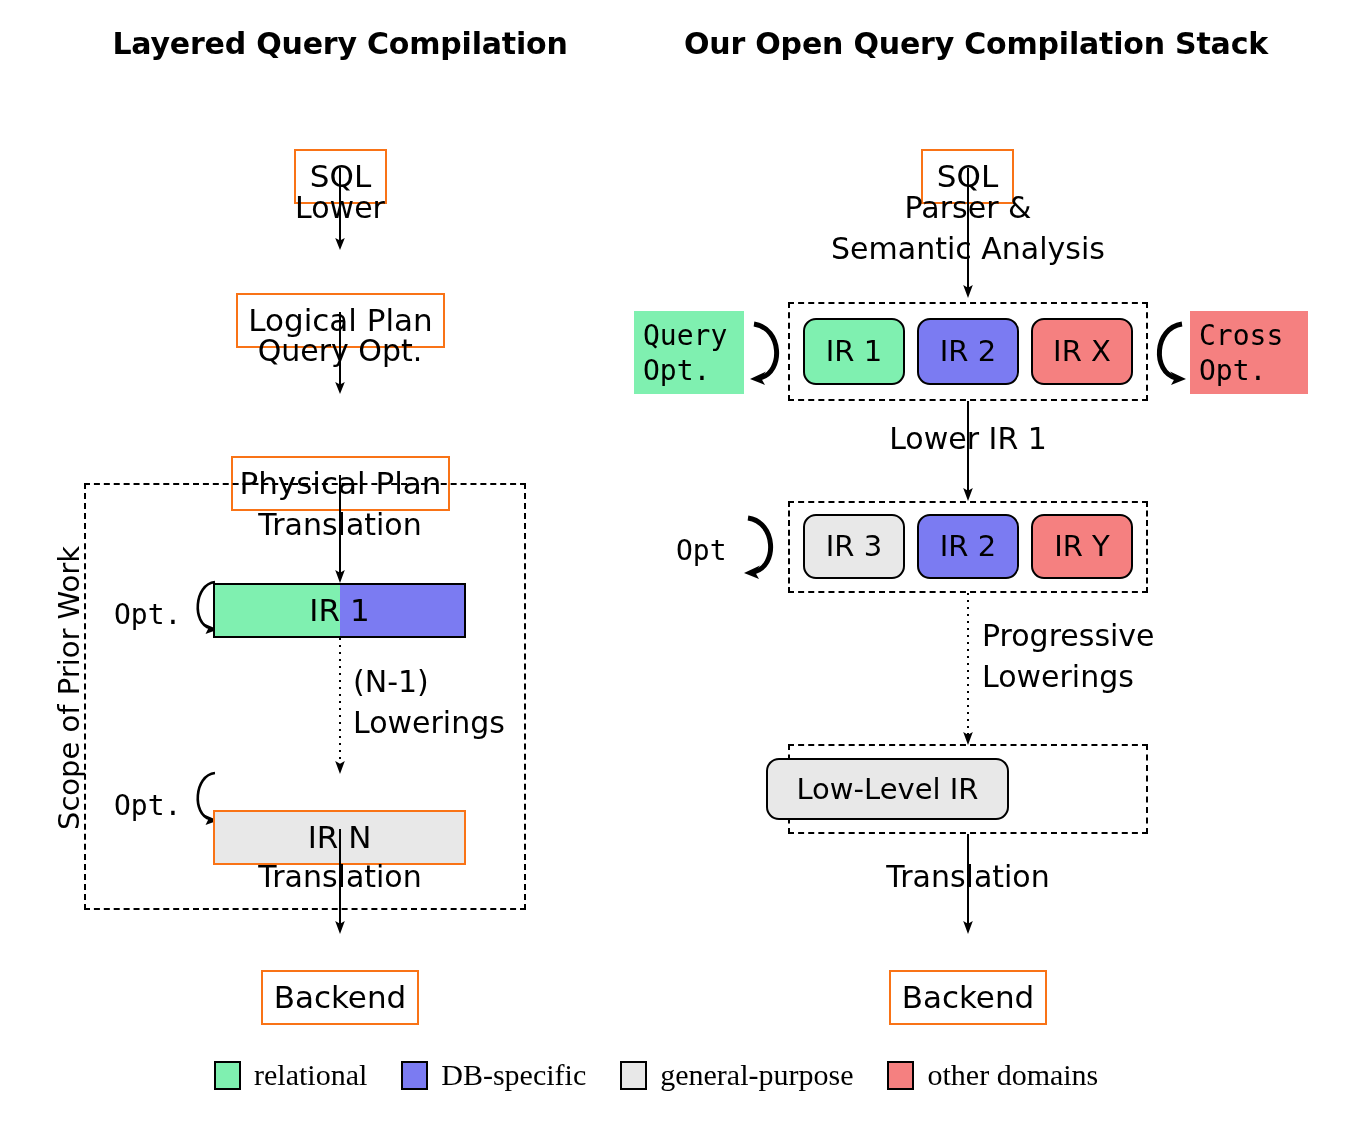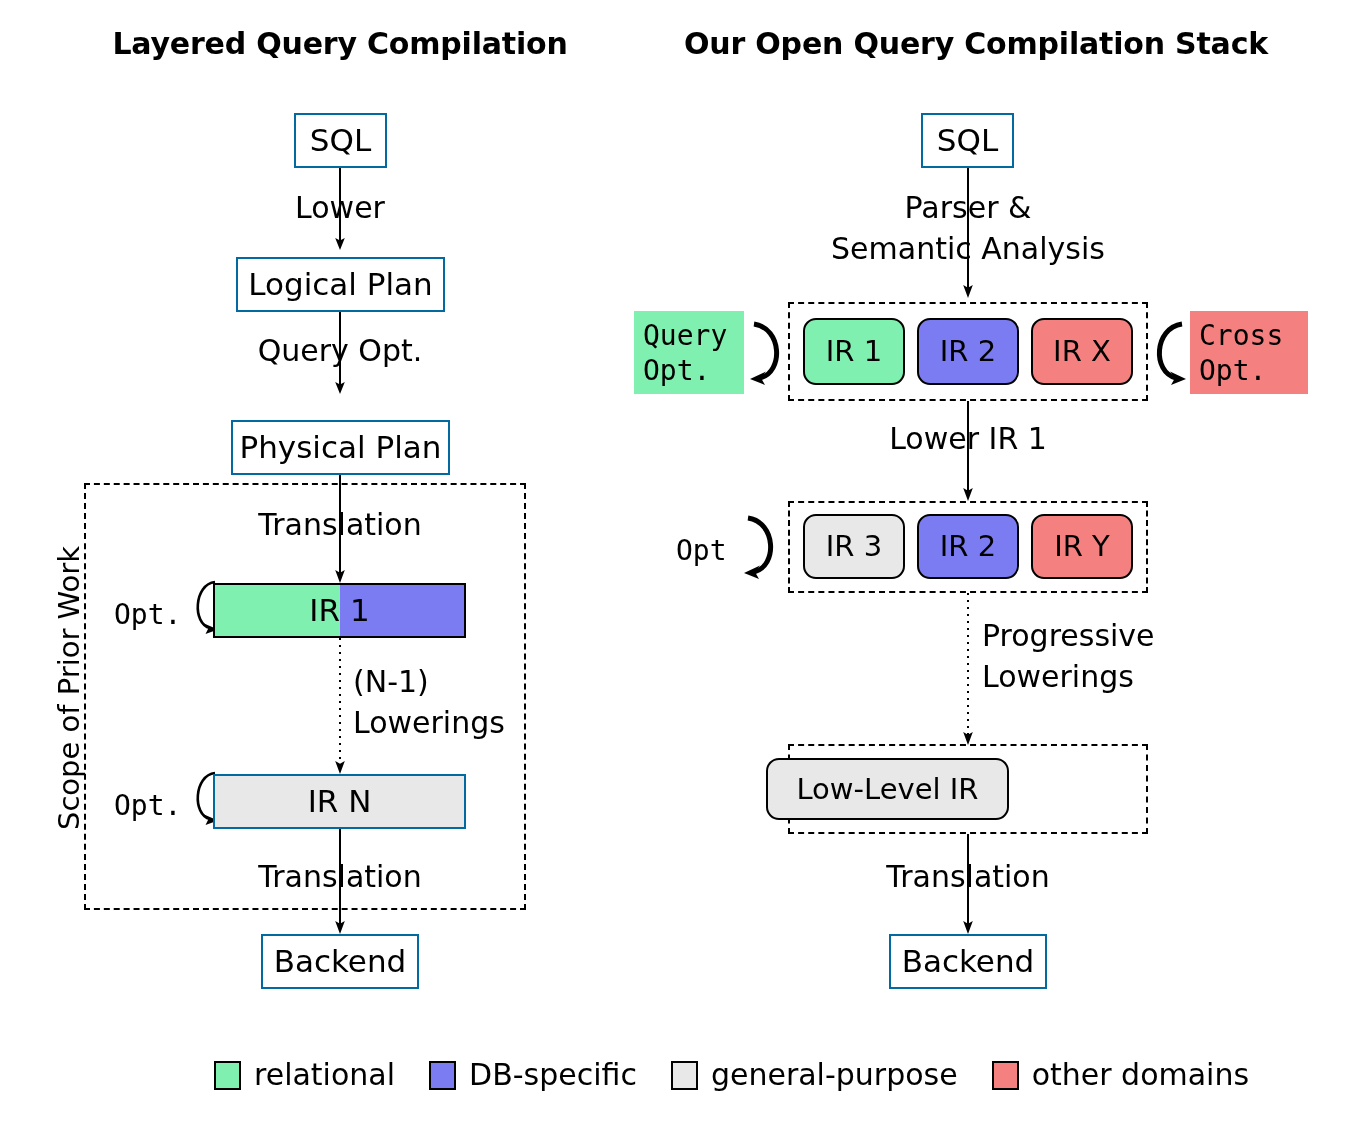--- a/index.html
+++ b/index.html
@@ -27,28 +27,29 @@
     font-weight: bold;
     font-size: 30px;
     letter-spacing: -0.2px;
     text-align: center;
     white-space: nowrap;
   }
 
   
   .node {
     box-sizing: border-box;
-    border: 2px solid #0369a1;
+    border: 2px solid #f97316;
     background: #ffffff;
     font-size: 31px;
     line-height: 1;
     display: flex;
     align-items: center;
     justify-content: center;
     white-space: nowrap;
+    margin-top: 36px;
   }
 
   
   .edge-label {
     font-size: 30px;
     line-height: 1.12;
     text-align: center;
     white-space: nowrap;
   }
   .edge-label.left-align { text-align: left; }
@@ -117,20 +118,21 @@
 
   
   #legend {
     display: flex;
     align-items: center;
     white-space: nowrap;
   }
   .legend-item {
     display: flex;
     align-items: center;
+    font-family: Liberation Serif, serif;
   }
   .legend-swatch {
     box-sizing: border-box;
     width: 27px;
     height: 29px;
     border: 2px solid #000;
     margin-right: 13px;
   }
   .legend-text {
     font-size: 30px;

